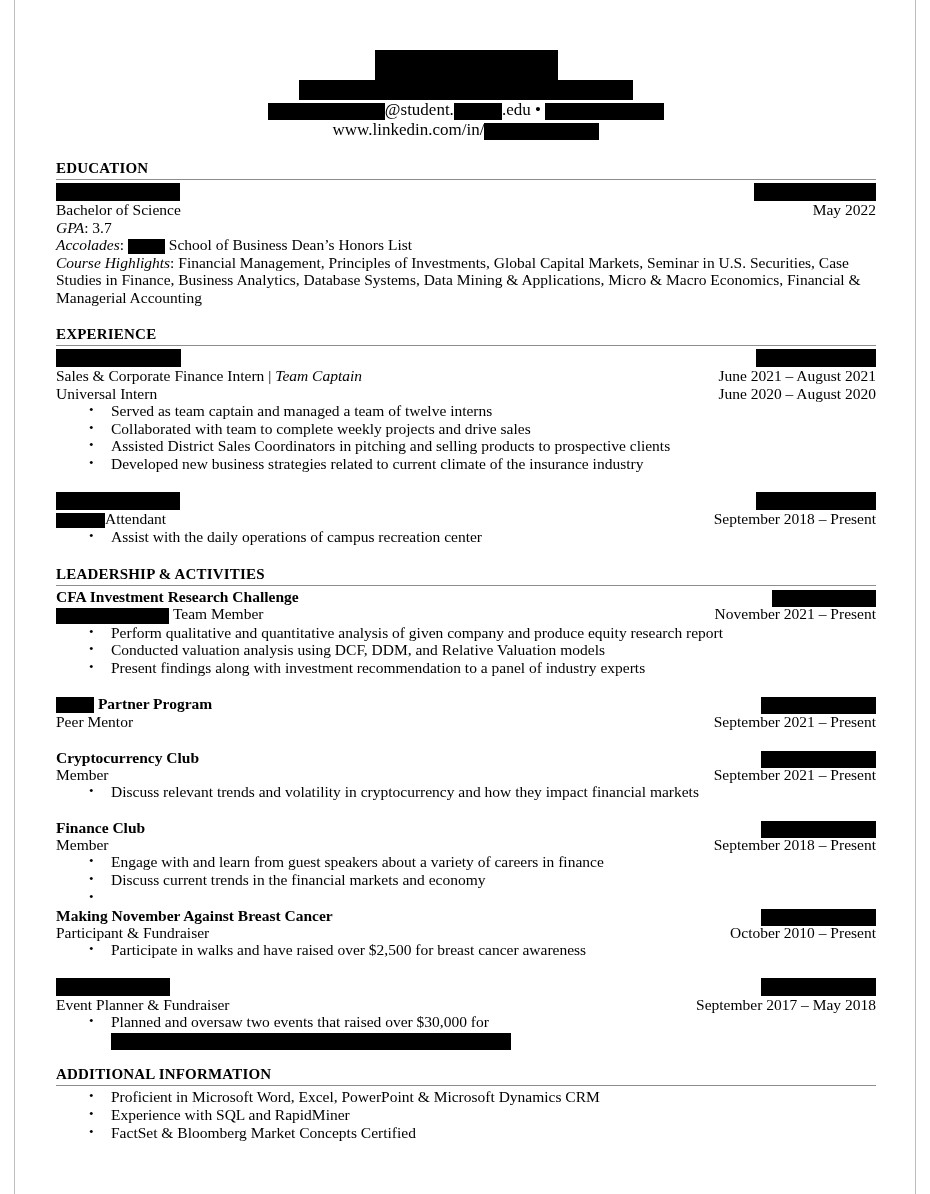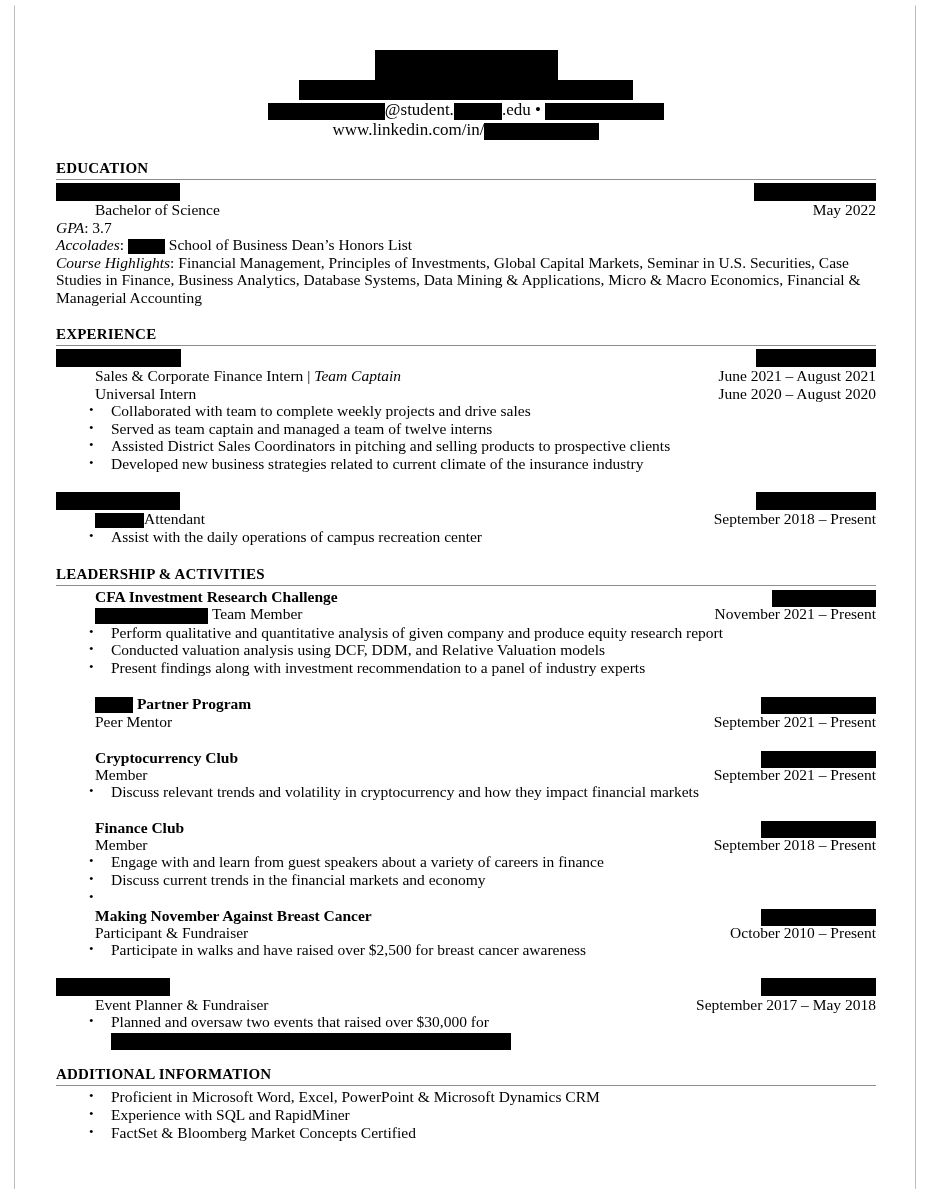--- a/index.html
+++ b/index.html
@@ -11,21 +11,20 @@
     font-family: "Liberation Serif", "DejaVu Serif", serif;
     color: #000000;
   }
   #page {
     position: relative;
     width: 930px;
     height: 1194px;
     background: #ffffff;
     box-sizing: border-box;
     overflow: hidden;
-    border-radius: 32px;
   }
   
   #page-frame {
     position: absolute;
     left: 14px;
     top: 0;
     width: 902px;
     height: 1194px;
     border-left: 1px solid #bdbdbd;
     border-right: 1px solid #bdbdbd;
@@ -79,21 +78,20 @@
     margin-bottom: 2px;
   }
 
   
   .row {
     position: relative;
     min-height: 17px;
   }
   .row-left {
     display: inline-block;
-    margin-left: 39px;
   }
   .row-right {
     position: absolute;
     right: 0;
     top: 0;
     text-align: right;
     white-space: nowrap;
   }
   .txt {
     font-size: 15.5px;
@@ -190,22 +188,22 @@
       <span class="row-left">
         <span>Sales &amp; Corporate Finance Intern | </span><span class="ital">Team Captain</span>
       </span>
       <span class="row-right">June 2021 – August 2021</span>
     </div>
     <div class="row txt">
       <span class="row-left">Universal Intern</span>
       <span class="row-right">June 2020 – August 2020</span>
     </div>
     <ul class="bl">
+      <li>Served as team captain and managed a team of twelve interns</li>
       <li>Collaborated with team to complete weekly projects and drive sales</li>
-      <li>Served as team captain and managed a team of twelve interns</li>
       <li>Assisted District Sales Coordinators in pitching and selling products to prospective clients</li>
       <li>Developed new business strategies related to current climate of the insurance industry</li>
     </ul>
 
     <div class="gap18"></div>
 
     <div class="row">
       <span class="redact" style="width:124px;height:18px;"></span>
       <span class="row-right"><span class="redact" style="width:120px;height:18px;"></span></span>
     </div>

